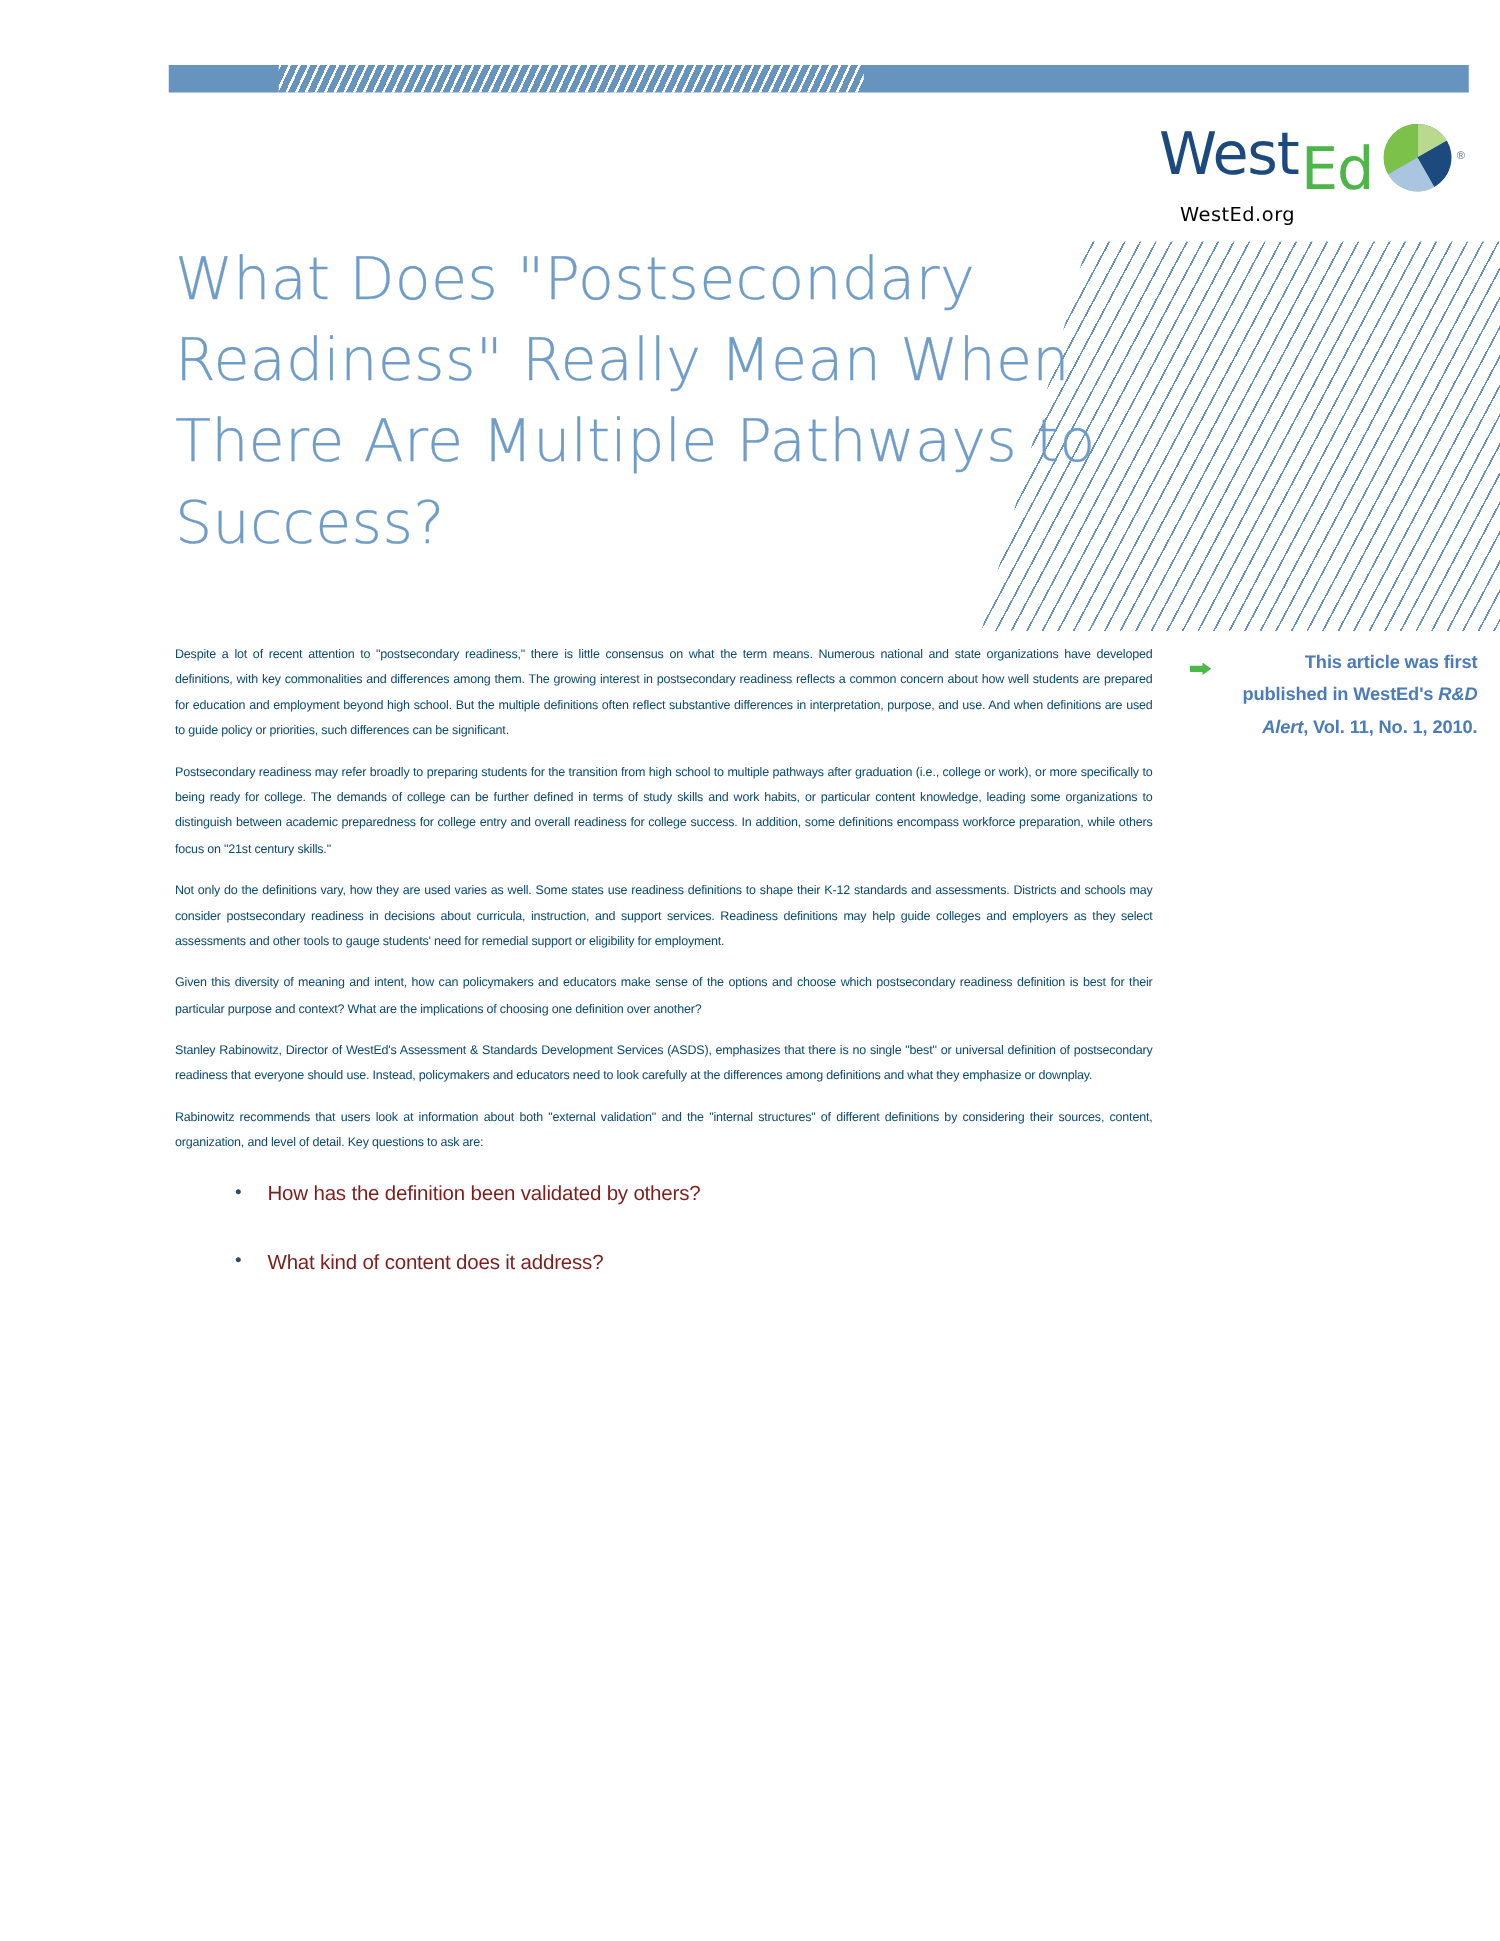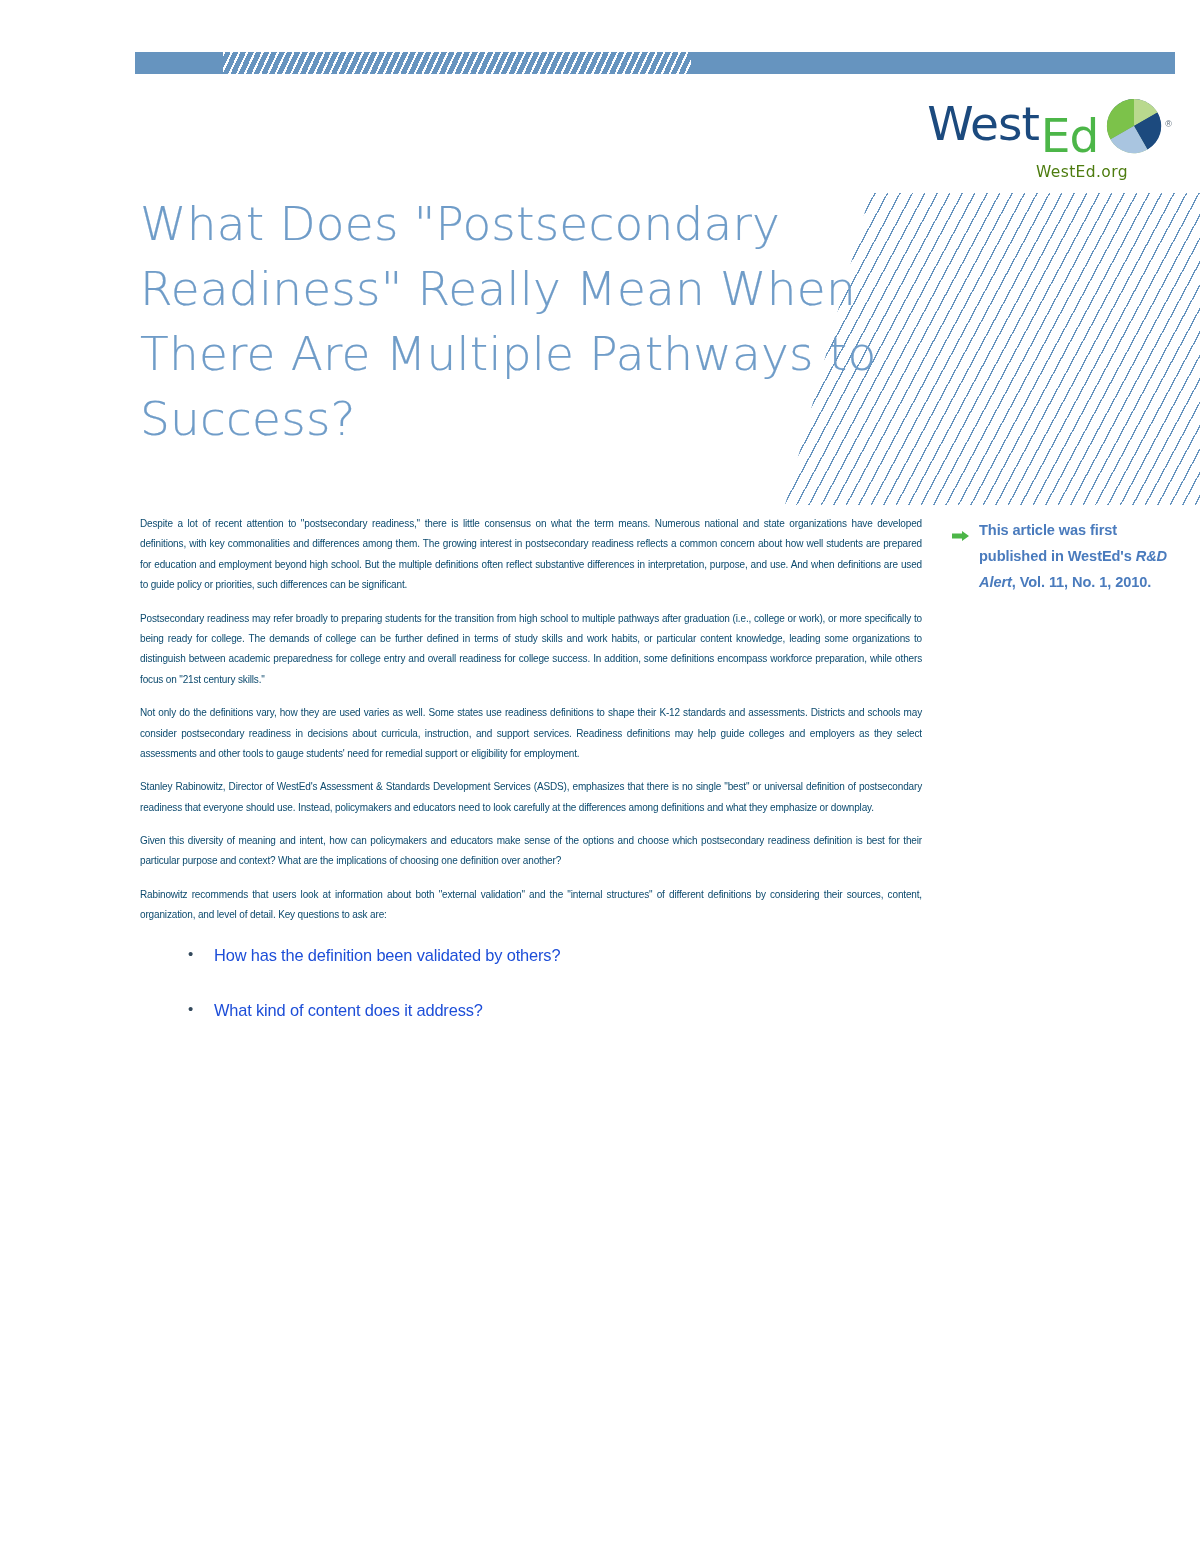--- a/index.html
+++ b/index.html
@@ -78,21 +78,22 @@
     color: #5a6b7a;
     vertical-align: super;
     margin-left: 1px;
   }
   .logo-url {
     margin-top: 4px;
     margin-right: 44px;
     font-family: "DejaVu Sans", sans-serif;
     font-size: 15.5px;
     letter-spacing: 0.4px;
-    color: #4d7c0f;
+    color: #000000;
+    text-align: center;
   }
 
   
   .stripes {
     position: absolute;
     left: 700px;
     top: 193px;
     width: 500px;
     height: 312px;
     background-image: repeating-linear-gradient(
@@ -139,21 +140,21 @@
     letter-spacing: -0.15px;
   }
   .bullets {
     list-style: none;
     margin: 12px 0 0 48px;
   }
   .bullet-item {
     font-family: "Liberation Sans", sans-serif;
     font-size: 16.4px;
     line-height: 2.04;
-    color: #1d4ed8;
+    color: #7f1d1d;
     margin-bottom: 22px;
     position: relative;
     padding-left: 26px;
     letter-spacing: -0.15px;
   }
   .bullet-item::before {
     content: "\2022";
     position: absolute;
     left: 0;
     top: 0;
@@ -163,20 +164,21 @@
 
   
   .note {
     position: absolute;
     left: 952px;
     top: 518px;
     width: 230px;
     display: flex;
     gap: 10px;
     align-items: flex-start;
+    text-align: right;
   }
   .note-arrow {
     flex: 0 0 auto;
     margin-top: 9px;
   }
   .note-text {
     font-family: "Liberation Sans", sans-serif;
     font-weight: bold;
     font-size: 14.6px;
     line-height: 1.78;
@@ -218,22 +220,22 @@
   </div>
 
   <div class="stripes"></div>
 
   <h1 class="title">What Does "Postsecondary Readiness" Really Mean When There Are Multiple Pathways to Success?</h1>
 
   <div class="body-col">
     <p class="para">Despite a lot of recent attention to "postsecondary readiness," there is little consensus on what the term means. Numerous national and state organizations have developed definitions, with key commonalities and differences among them. The growing interest in postsecondary readiness reflects a common concern about how well students are prepared for education and employment beyond high school. But the multiple definitions often reflect substantive differences in interpretation, purpose, and use. And when definitions are used to guide policy or priorities, such differences can be significant.</p>
     <p class="para">Postsecondary readiness may refer broadly to preparing students for the transition from high school to multiple pathways after graduation (i.e., college or work), or more specifically to being ready for college. The demands of college can be further defined in terms of study skills and work habits, or particular content knowledge, leading some organizations to distinguish between academic preparedness for college entry and overall readiness for college success. In addition, some definitions encompass workforce preparation, while others focus on "21st century skills."</p>
     <p class="para">Not only do the definitions vary, how they are used varies as well. Some states use readiness definitions to shape their K-12 standards and assessments. Districts and schools may consider postsecondary readiness in decisions about curricula, instruction, and support services. Readiness definitions may help guide colleges and employers as they select assessments and other tools to gauge students' need for remedial support or eligibility for employment.</p>
+    <p class="para">Given this diversity of meaning and intent, how can policymakers and educators make sense of the options and choose which postsecondary readiness definition is best for their particular purpose and context? What are the implications of choosing one definition over another?</p>
     <p class="para">Stanley Rabinowitz, Director of WestEd's Assessment &amp; Standards Development Services (ASDS), emphasizes that there is no single "best" or universal definition of postsecondary readiness that everyone should use. Instead, policymakers and educators need to look carefully at the differences among definitions and what they emphasize or downplay.</p>
-    <p class="para">Given this diversity of meaning and intent, how can policymakers and educators make sense of the options and choose which postsecondary readiness definition is best for their particular purpose and context? What are the implications of choosing one definition over another?</p>
     <p class="para">Rabinowitz recommends that users look at information about both "external validation" and the "internal structures" of different definitions by considering their sources, content, organization, and level of detail. Key questions to ask are:</p>
     <ul class="bullets">
       <li class="bullet-item">How has the definition been validated by others?</li>
       <li class="bullet-item">What kind of content does it address?</li>
     </ul>
   </div>
 
   <div class="note">
     <span class="note-arrow">
       <svg width="17" height="10" viewBox="0 0 17 10" aria-hidden="true">

